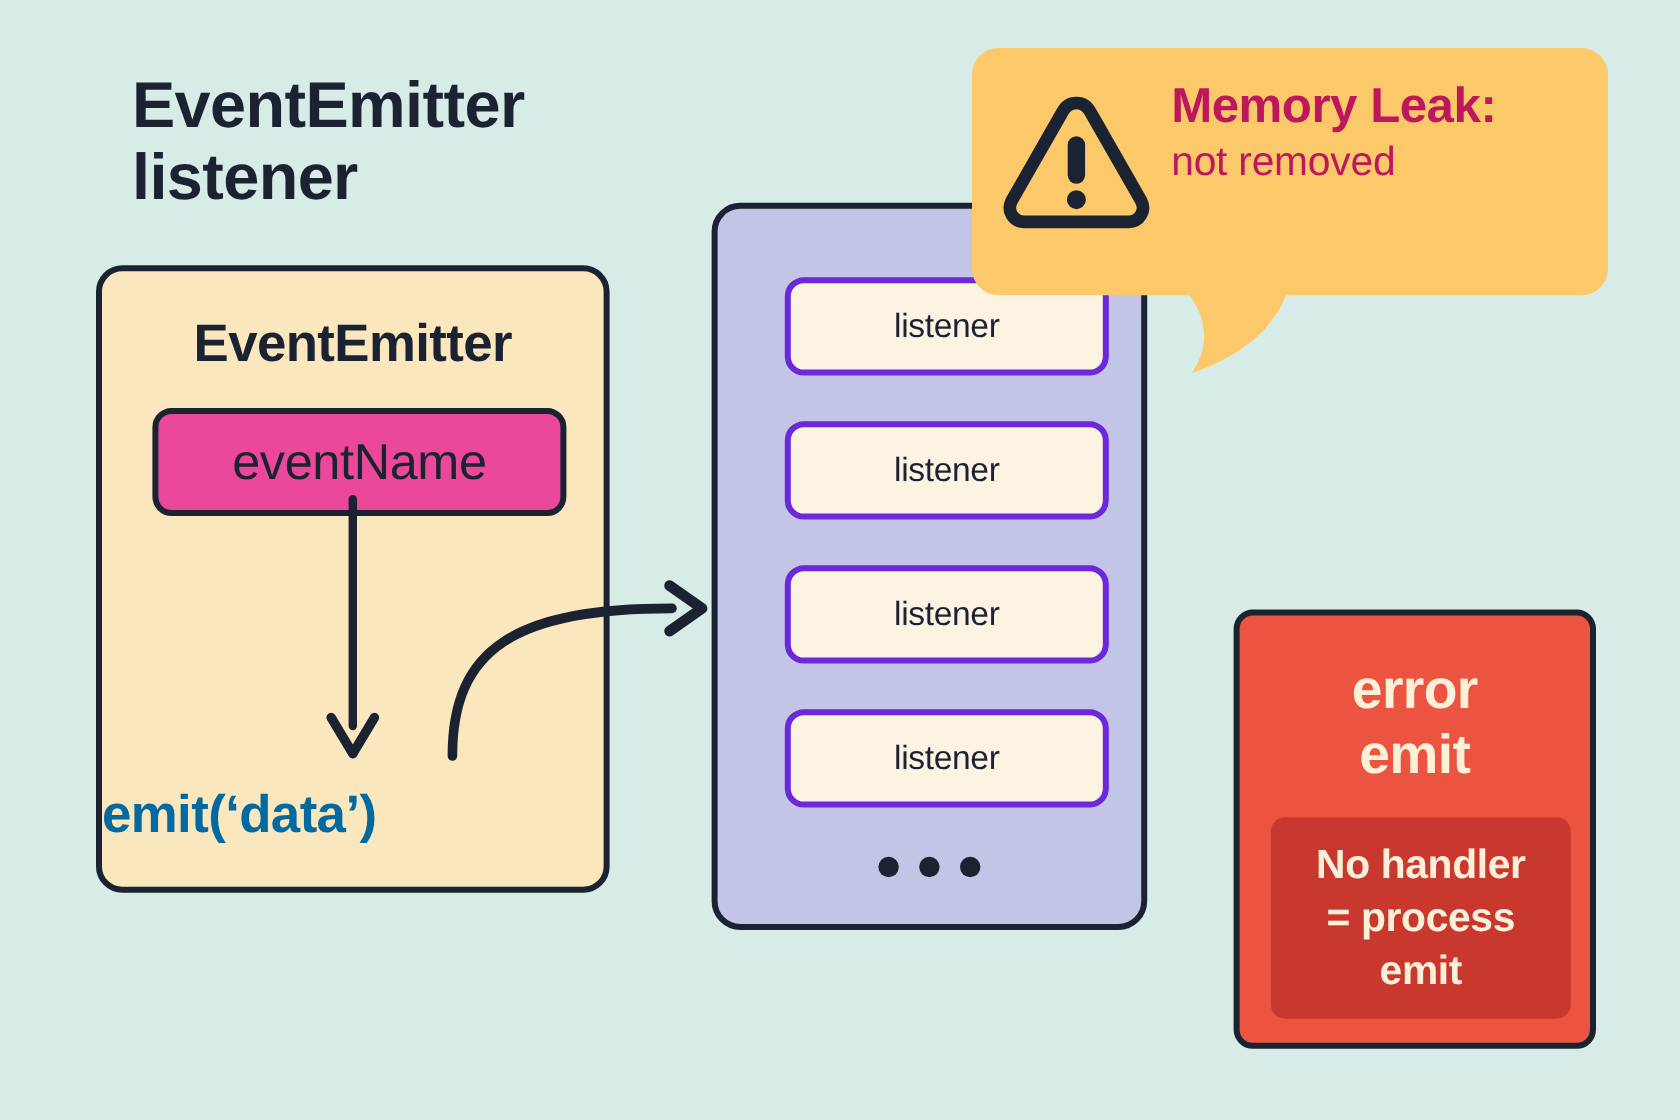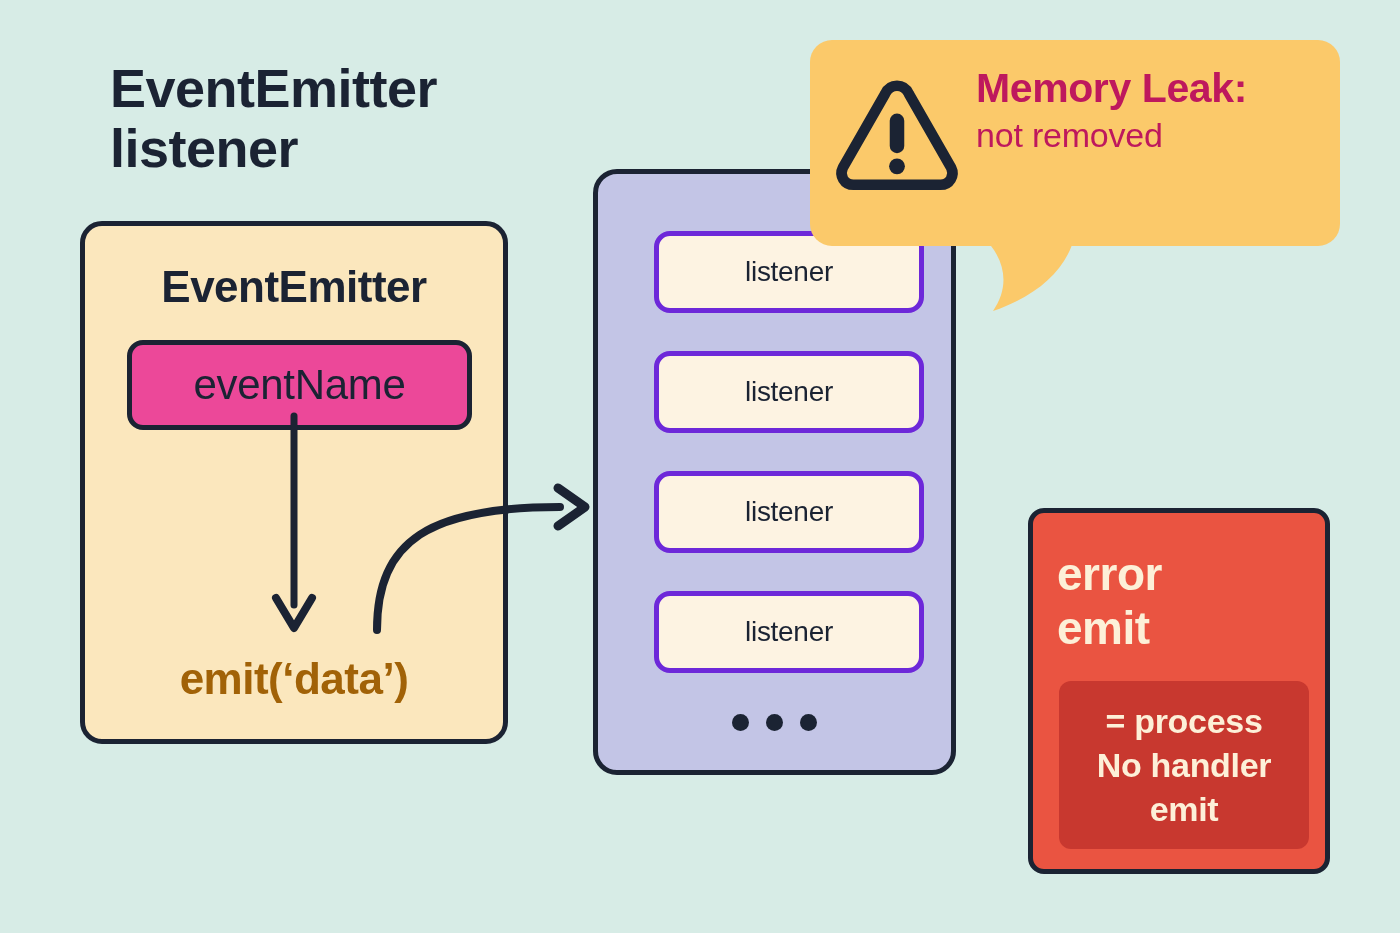--- a/index.html
+++ b/index.html
@@ -73,24 +73,23 @@
     justify-content: center;
     font-size: 42px;
     color: #1b2333;
     letter-spacing: -0.3px;
   }
   .emit-label {
     position: absolute;
     left: 0;
     top: 428px;
     width: 100%;
-    text-align: center;
     font-size: 44px;
     font-weight: bold;
-    color: #a16207;
+    color: #0369a1;
     letter-spacing: -0.5px;
   }
 
   
   .connectors {
     position: absolute;
     left: 0;
     top: 0;
     width: 1400px;
     height: 933px;
@@ -206,26 +205,26 @@
     box-sizing: border-box;
     background: #ea5441;
     border: 5px solid #1b2333;
     border-radius: 16px;
   }
   .error-title {
     position: absolute;
     left: 0;
     top: 34px;
     width: 100%;
+    text-align: center;
     font-size: 46px;
     font-weight: bold;
     line-height: 1.18;
     color: #fdf0d8;
     letter-spacing: -0.5px;
-    padding-left: 24px;
   }
   .error-inner {
     position: absolute;
     left: 26px;
     top: 168px;
     width: 250px;
     height: 168px;
     background: #c8382f;
     border-radius: 12px;
     display: flex;
@@ -307,19 +306,19 @@
       </div>
     </div>
   </div>
 
   <div class="error-card">
     <div class="error-title">
       <span>error</span><br>
       <span>emit</span>
     </div>
     <div class="error-inner">
+      <span>No handler</span>
       <span>= process</span>
-      <span>No handler</span>
       <span>emit</span>
     </div>
   </div>
 
 </div>
 
 </body></html>

